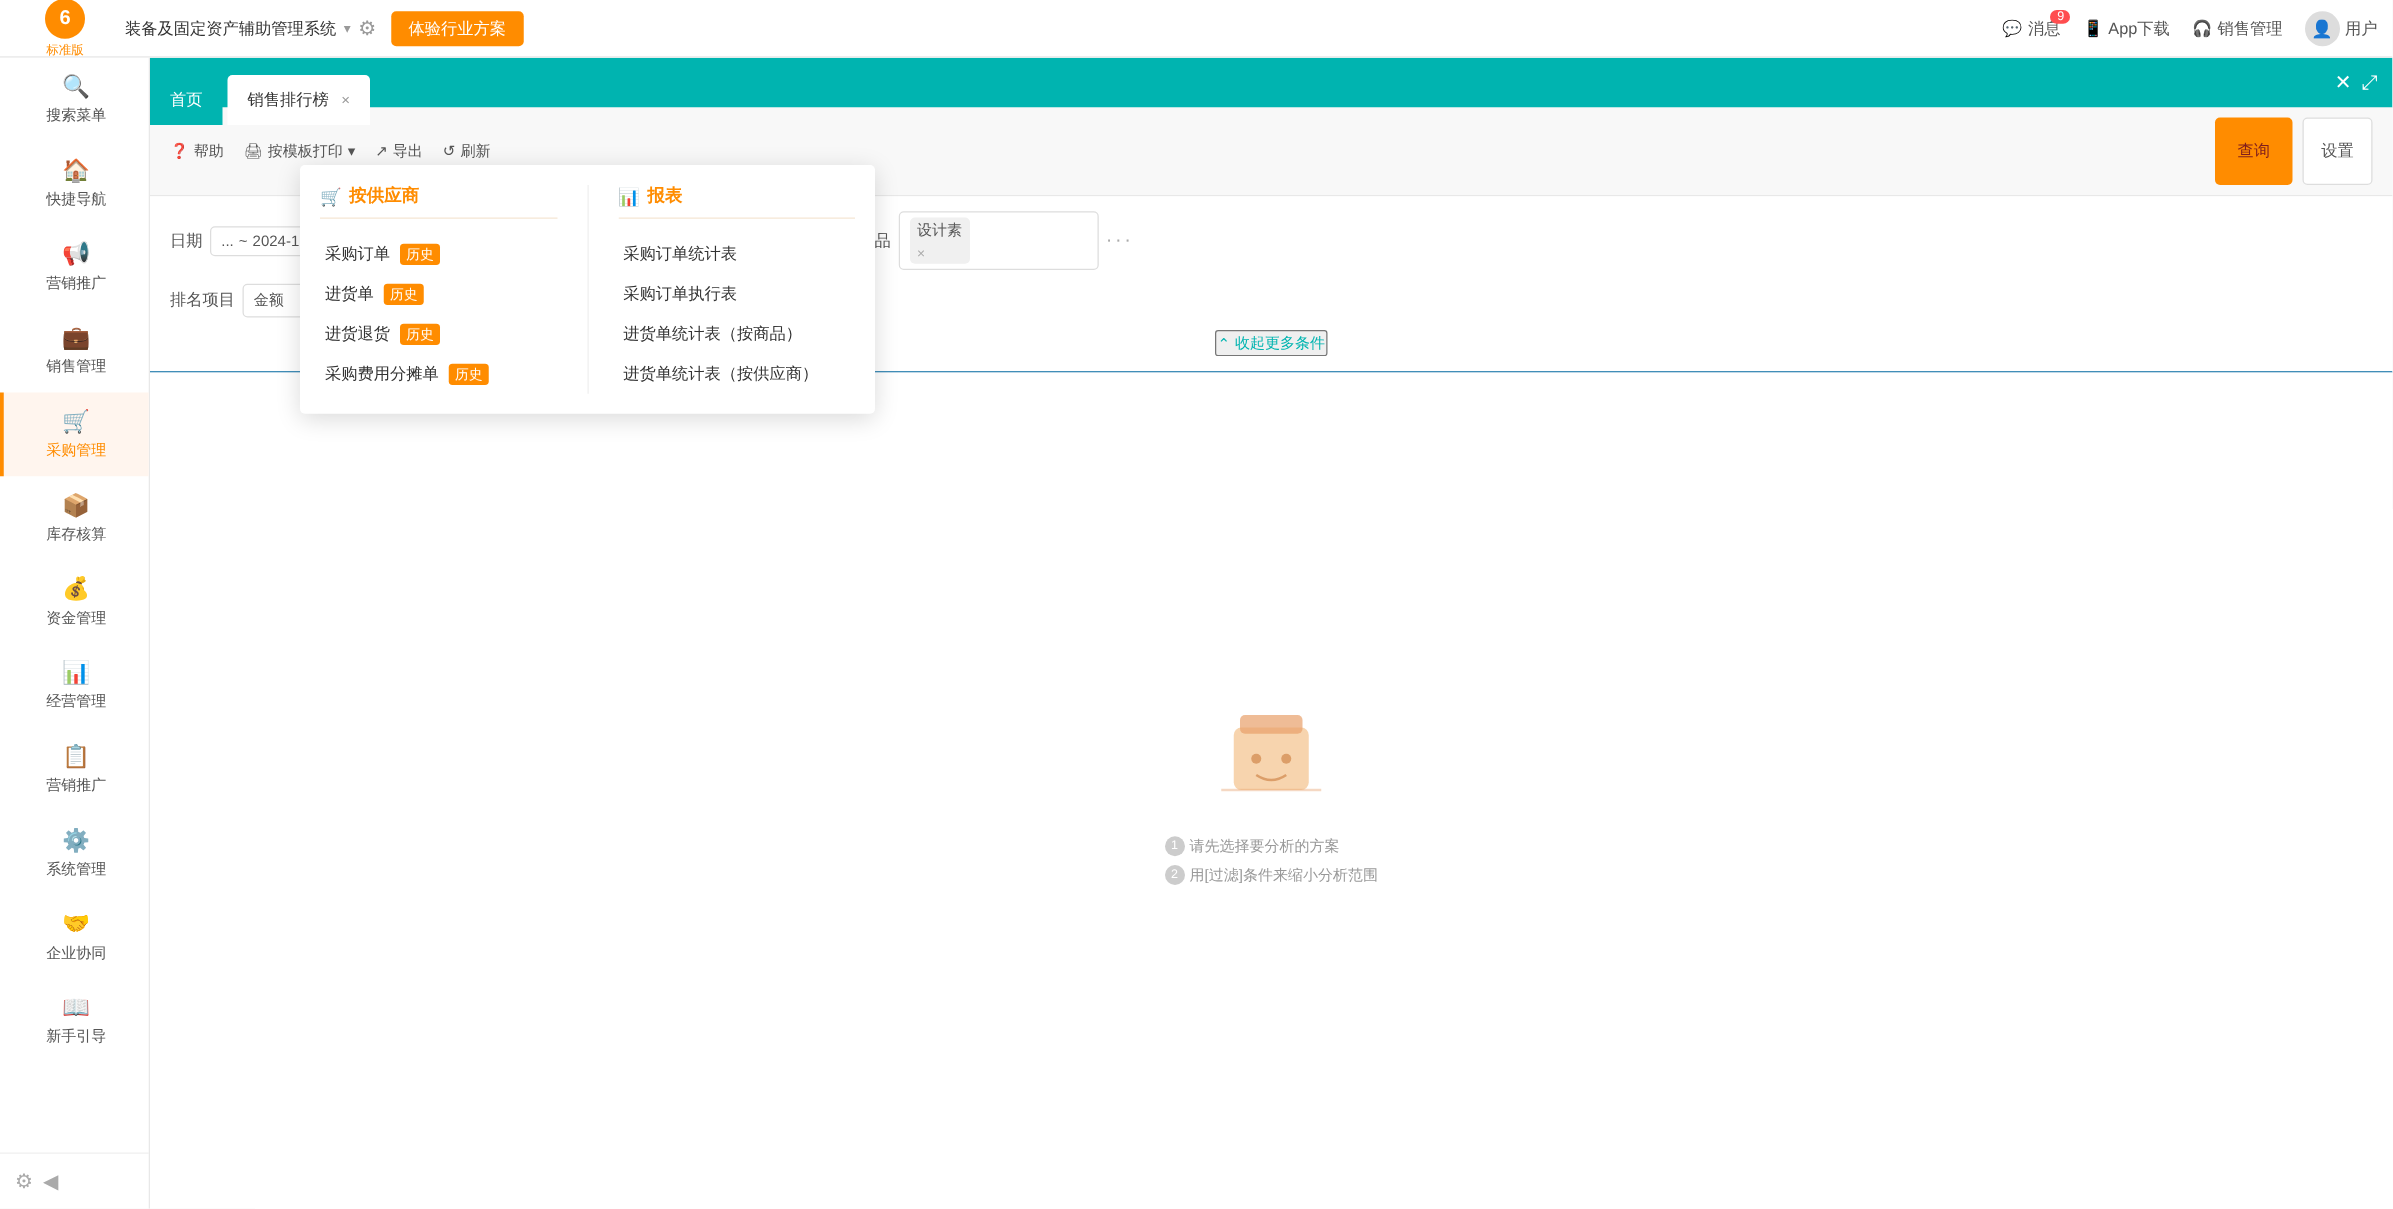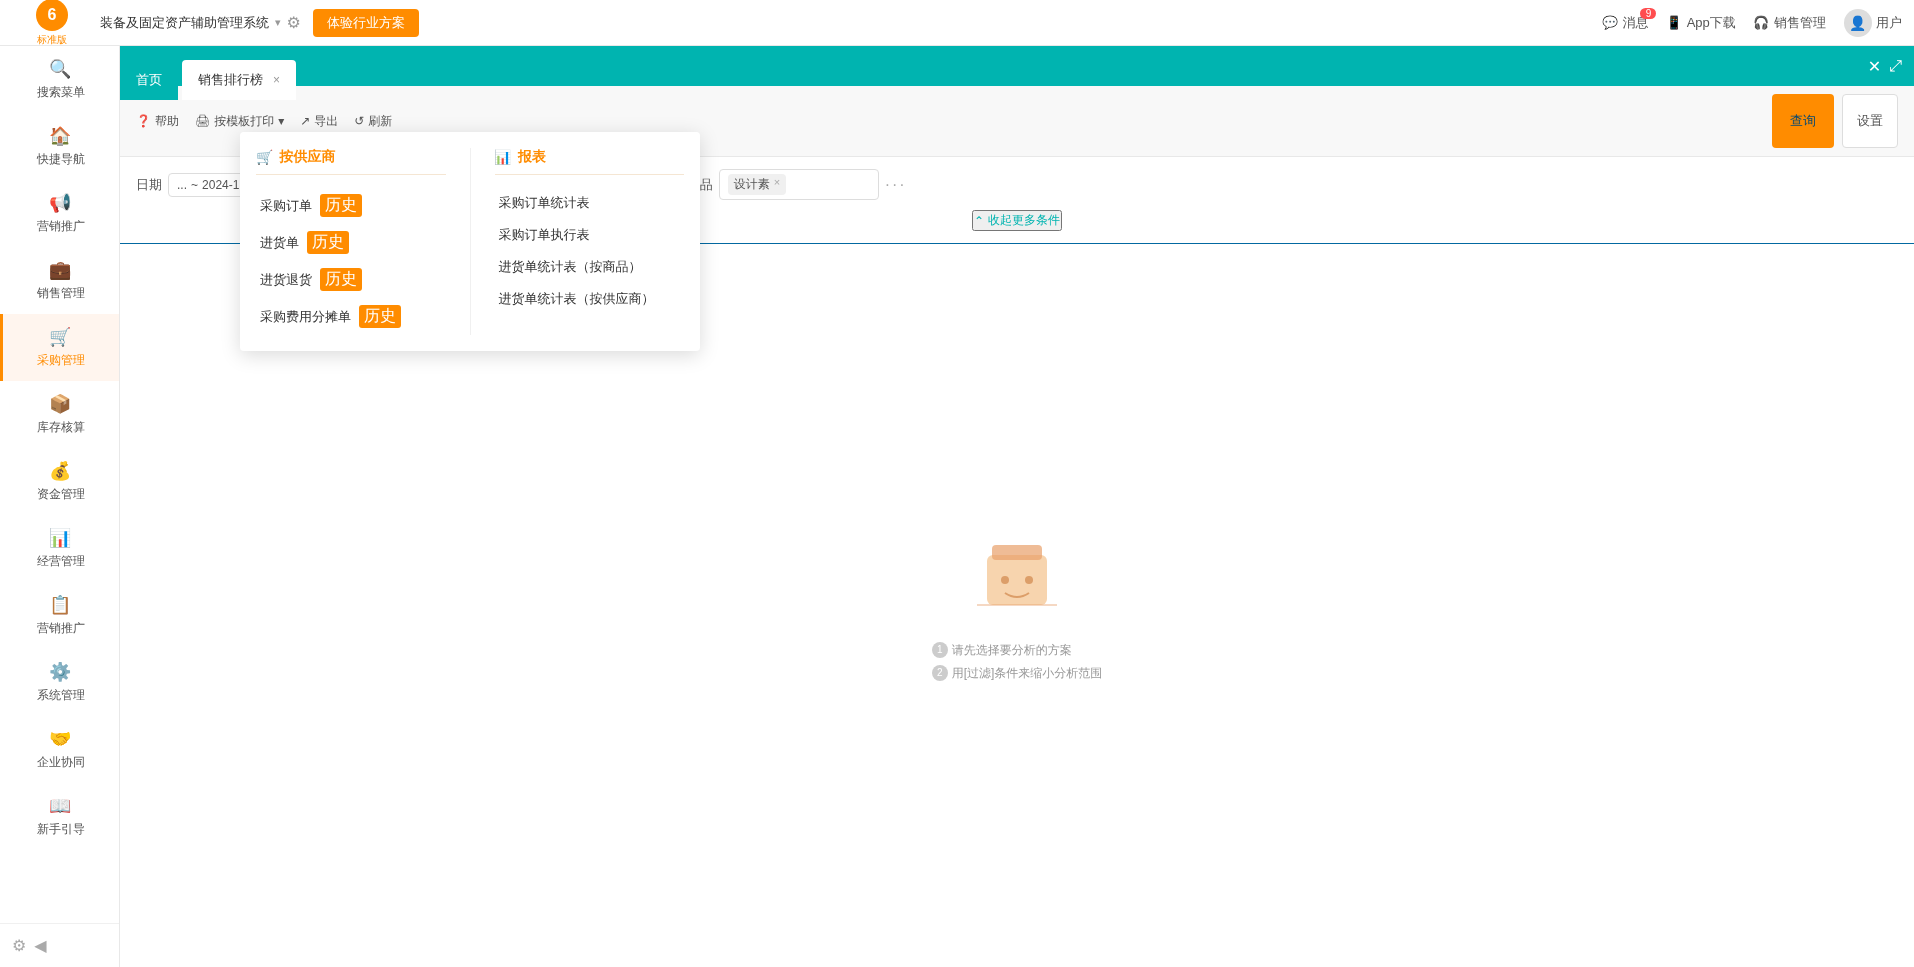--- a/index.html
+++ b/index.html
@@ -38,47 +38,47 @@
     .tab-item { height: 40px; padding: 0 16px; display: flex; align-items: center; font-size: 13px; cursor: pointer; position: relative; gap: 6px; margin-top: 28px; }
     .tab-item.home { background: #00b4b0; color: white; }
     .tab-item.active-tab { background: white; color: #333; border-radius: 4px 4px 0 0; margin-left: 4px; }
     .tab-close { color: #999; font-size: 12px; cursor: pointer; margin-left: 4px; }
     .tab-bar-right { margin-left: auto; display: flex; align-items: center; gap: 8px; padding-right: 12px; }
     .tab-action-btn { background: none; border: none; cursor: pointer; color: white; font-size: 16px; }
 
     
     .toolbar { background: #f8f8f8; padding: 8px 16px; display: flex; align-items: center; gap: 16px; border-bottom: 1px solid #e8e8e8; }
     .toolbar-btn { background: none; border: none; cursor: pointer; color: #555; font-size: 12px; display: flex; align-items: center; gap: 4px; }
-    .btn-query { background: #ff8c00; color: #0c4a6e; border: none; padding: 18px 18px; border-radius: 4px; cursor: pointer; font-size: 13px; font-family: Liberation Serif, serif; }
+    .btn-query { background: #ff8c00; color: #7f1d1d; border: none; padding: 18px 18px; border-radius: 4px; cursor: pointer; font-size: 13px; font-family: Liberation Serif, serif; }
     .btn-settings { background: white; color: #555; border: 1px solid #ddd; padding: 5px 14px; border-radius: 4px; cursor: pointer; font-size: 13px; }
 
     
     .filter-area { background: white; padding: 12px 16px; border-bottom: 1px solid #0369a1; }
     .filter-row { display: flex; align-items: center; gap: 16px; margin-bottom: 10px; flex-wrap: wrap; }
     .filter-item { display: flex; align-items: center; gap: 6px; font-size: 13px; color: #555; }
     .filter-label { color: #555; white-space: nowrap; font-size: 13px; }
     .filter-input { border: 1px solid #ddd; border-radius: 4px; padding: 4px 8px; font-size: 12px; min-width: 120px; display: flex; align-items: center; gap: 4px; cursor: pointer; background: white; }
     .filter-input .arrow { color: #aaa; font-size: 10px; }
-    .filter-tag { background: #f0f0f0; border-radius: 4px; padding: 2px 6px; font-size: 12px; display: flex; align-items: flex-start; gap: 4px; }
+    .filter-tag { background: #f0f0f0; border-radius: 4px; padding: 2px 6px; font-size: 12px; display: flex; align-items: flex-start; gap: 4px; flex-direction: column; }
     .filter-tag .close { color: #aaa; cursor: pointer; font-size: 11px; }
     .filter-dots { color: #aaa; cursor: pointer; font-size: 16px; letter-spacing: 2px; }
     .collapse-btn { color: #00b4b0; font-size: 12px; cursor: pointer; display: flex; align-items: center; gap: 4px; margin: 0 auto; }
 
     
     .empty-state { flex: 1; display: flex; flex-direction: column; align-items: center; justify-content: center; gap: 12px; background: white; }
     .empty-hints { display: flex; flex-direction: column; gap: 6px; color: #999; font-size: 12px; }
     .empty-hints .hint { display: flex; align-items: flex-start; gap: 4px; }
     .hint-num { width: 16px; height: 16px; background: #ccc; border-radius: 50%; color: white; display: flex; align-items: center; justify-content: center; font-size: 10px; flex-shrink: 0; }
 
     
     .dropdown-menu { position: absolute; top: 40px; left: 0; background: white; box-shadow: 0 4px 20px rgba(0,0,0,0.15); border-radius: 4px; z-index: 200; width: 460px; padding: 16px; display: flex; gap: 20px; }
     .dropdown-section { flex: 1; }
     .dropdown-section-title { color: #ff8c00; font-size: 14px; font-weight: bold; margin-bottom: 12px; display: flex; align-items: center; gap: 6px; border-bottom: 1px solid #f5e6d3; padding-bottom: 8px; }
     .dropdown-item { display: flex; align-items: center; gap: 8px; padding: 7px 4px; cursor: pointer; color: #333; font-size: 13px; }
-    .history-badge { background: #ff8c00; color: white; font-size: 16px; padding: 1px 5px; border-radius: 3px; }
+    .history-badge { background: #ff8c00; color: white; font-size: 11px; padding: 1px 5px; border-radius: 3px; }
     .divider-v { width: 1px; background: #f0f0f0; margin: 0 4px; }
 
     
     .overlay { position: fixed; top: 0; left: 0; right: 0; bottom: 0; z-index: 150; }
   </style>
 </head>
 <body>
 
 <div class="top-bar">
   <div class="top-bar-logo">
@@ -236,20 +236,36 @@
           <span class="filter-label">商品</span>
           <div class="filter-input" style="min-width:160px;">
             <span class="filter-tag">
               <span>设计素</span>
               <span class="close">×</span>
             </span>
           </div>
           <span class="filter-dots">···</span>
         </div>
       </div>
+      <div class="filter-row">
+        <div class="filter-item">
+          <span class="filter-label">排名项目</span>
+          <div class="filter-input" style="min-width:160px;">
+            <span>金额</span>
+            <span class="arrow" style="margin-left:auto;">▾</span>
+          </div>
+        </div>
+        <div class="filter-item">
+          <span class="filter-label">业务员</span>
+          <div class="filter-input" style="min-width:200px;">
+            <span style="flex:1;"></span>
+            <span class="filter-dots">···</span>
+          </div>
+        </div>
+      </div>
       <div style="text-align:center;margin-top:4px;">
         <button class="collapse-btn">
           <span>⌃</span>
           <span>收起更多条件</span>
         </button>
       </div>
     </div>
 
     <div class="empty-state">
       <div style="position:relative;width:120px;height:100px;display:flex;align-items:center;justify-content:center;">

